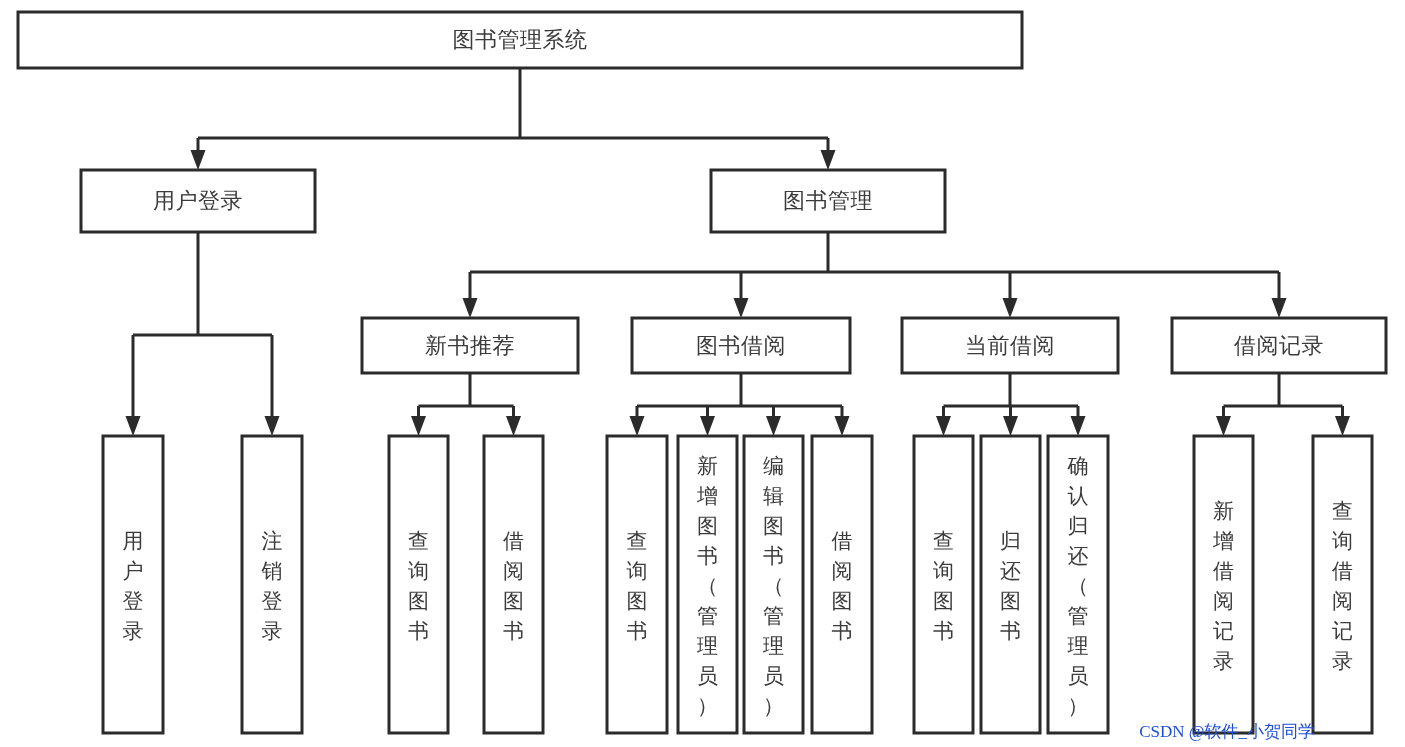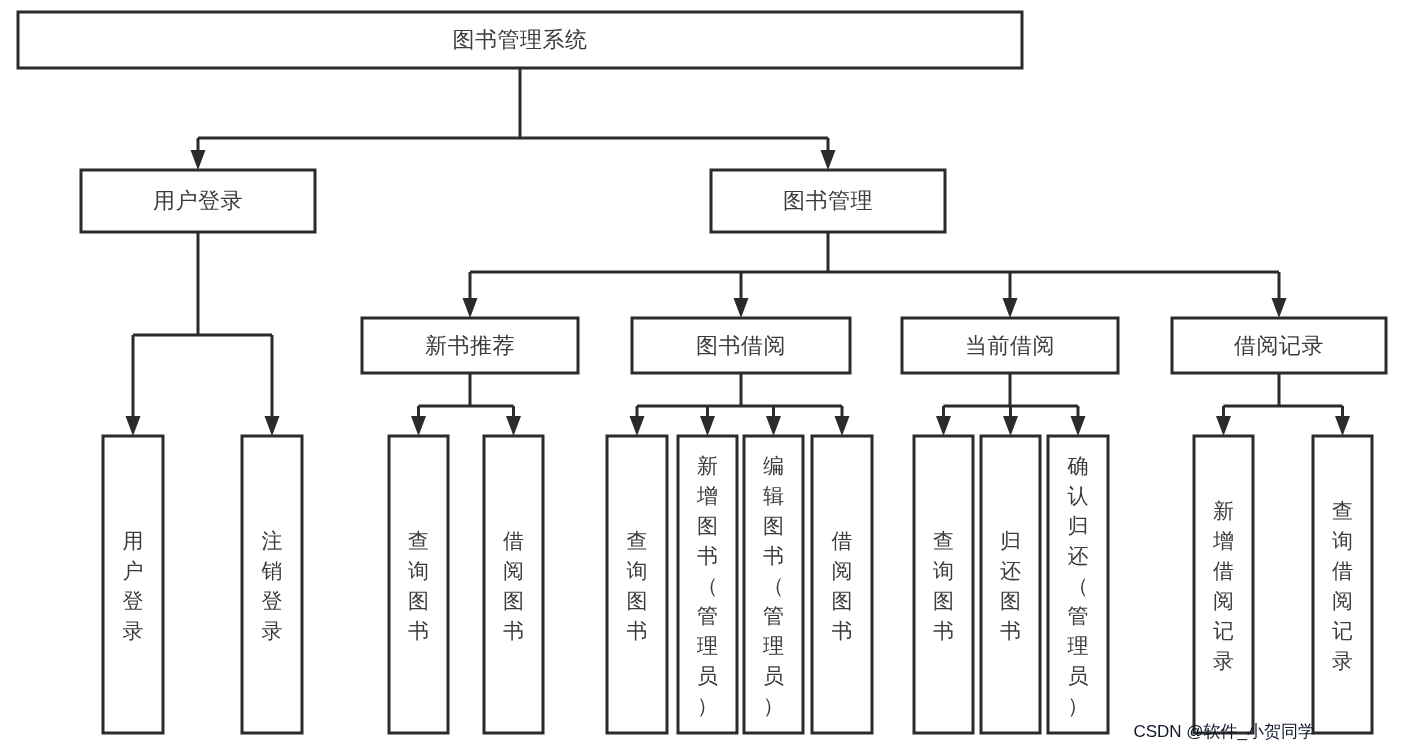--- a/index.html
+++ b/index.html
@@ -53,23 +53,23 @@
     stroke-linecap: butt;
   }
   .arrow-head {
     fill: #2b2b2b;
     stroke: none;
   }
   .watermark-text {
     position: absolute;
     right: 8px;
     bottom: 4px;
-    font-family: Liberation Sans, sans-serif;
+    font-family: Liberation Serif, serif;
     font-size: 17px;
-    color: #0f172a;
+    color: #1d4ed8;
     white-space: nowrap;
     user-select: none;
   }
 </style>
 </head>
 <body>
 
 <div id="diagram-root">
   <svg id="diagram-svg" viewBox="0 0 1405 747">
     <g id="edge-layer">

